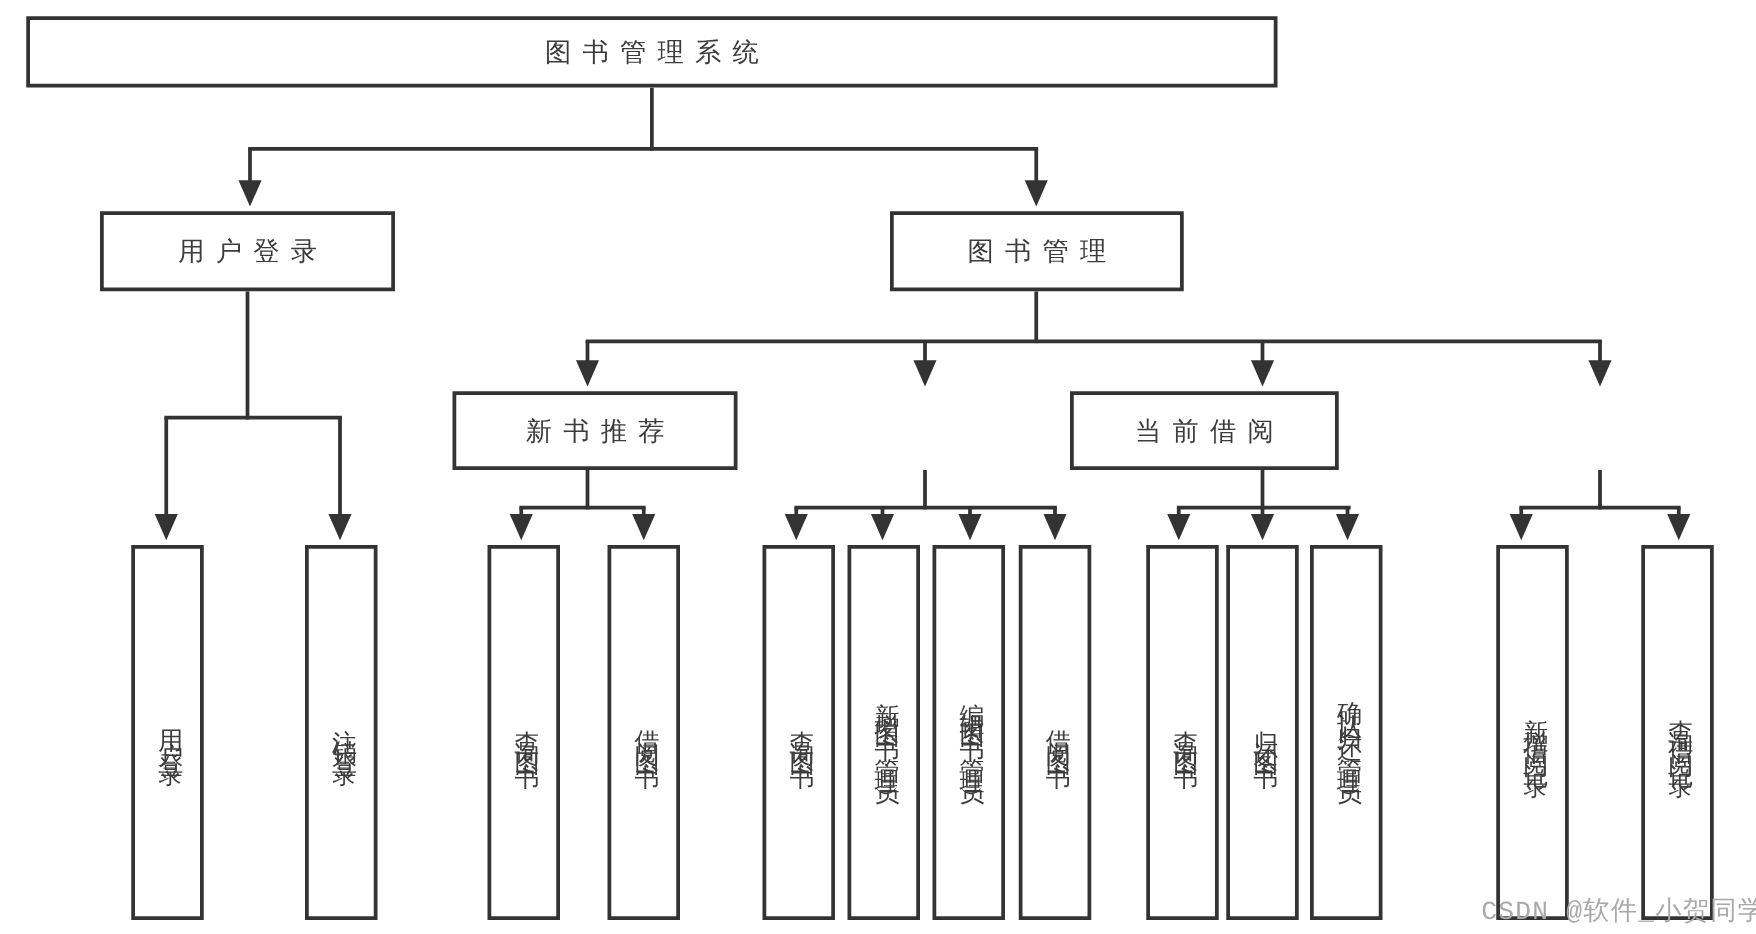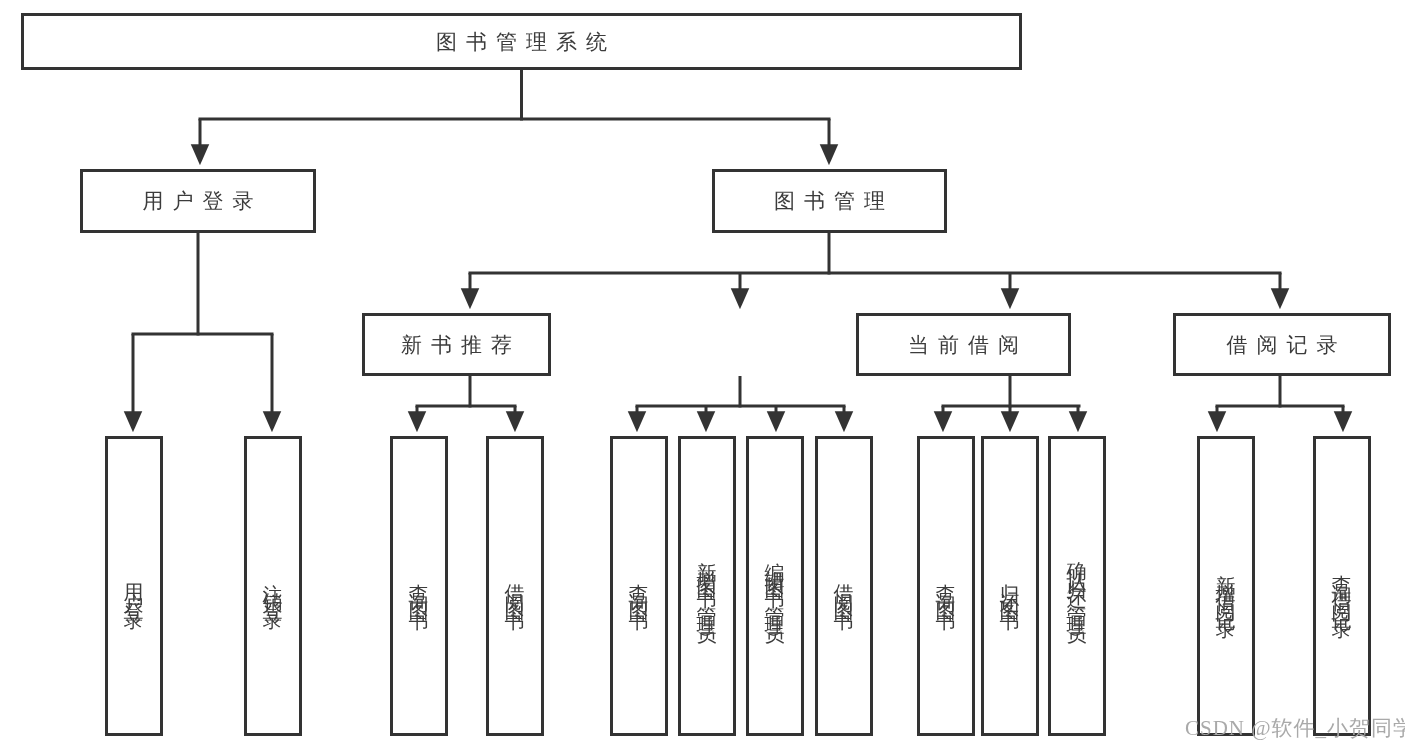--- a/index.html
+++ b/index.html
@@ -1,21 +1,21 @@
 <!DOCTYPE html>
 <html><head>
 <meta charset="utf-8">
 <style>
   html, body { margin: 0; padding: 0; background: #ffffff; }
   #canvas {
     position: relative;
     width: 1405px;
     height: 747px;
     background: #ffffff;
-    font-family: Liberation Serif, serif;
+    font-family: Liberation Mono, monospace;
     overflow: hidden;
     border-radius: 12px;
   }
   #wires {
     position: absolute;
     left: 0; top: 0;
     width: 1405px; height: 747px;
   }
   .node {
     position: absolute;
@@ -125,28 +125,25 @@
     <span>图书管理系统</span>
   </div>
 
   <div class="node hnode lvl2" style="left:80px; width:236px;">
     <span>用户登录</span>
   </div>
   <div class="node hnode lvl2" style="left:712px; width:235px;text-align:right;">
     <span>图书管理</span>
   </div>
 
-  <div class="node hnode lvl3" style="left:362px; width:189px;">
+  <div class="node hnode lvl3" style="left:362px; width:228px;">
     <span>新书推荐</span>
   </div>
   <div class="node hnode lvl3" style="left:856px; width:215px;">
     <span>当前借阅</span>
-  </div>
-  <div class="node hnode lvl3" style="left:1173px; width:218px;">
-    <span>借阅记录</span>
   </div>
 
   <div class="node leaf" style="left:105px;">
     <span>用户登录</span>
   </div>
   <div class="node leaf" style="left:244px;">
     <span>注销登录</span>
   </div>
   <div class="node leaf" style="left:390px;">
     <span>查询图书</span>

